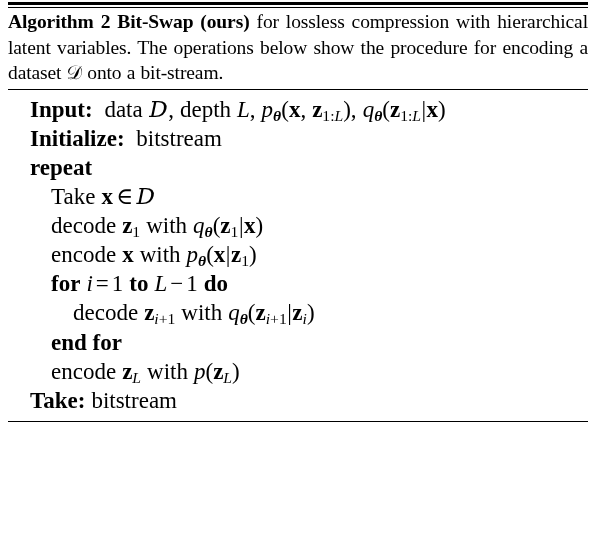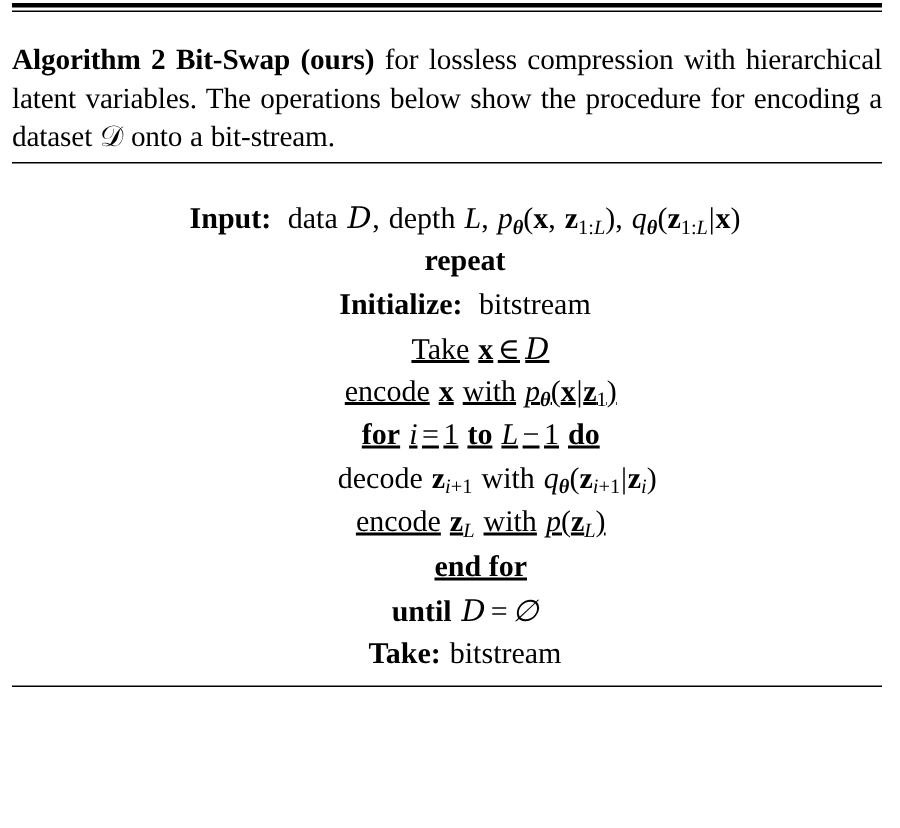--- a/index.html
+++ b/index.html
@@ -44,39 +44,38 @@
     margin: 6px 0 0 0;
   }
 
   
   .caption {
     width: 580px;
     font-size: 19.5px;
     line-height: 25.6px;
     text-align: justify;
     text-align-last: left;
-    margin-top: 20px;
+    margin-top: 1px;
     letter-spacing: -0.1px;
     word-spacing: 0.4px;
   }
   .caption b { font-weight: bold; }
 
   
   .body {
-    margin-top: 22px;
+    margin-top: 5px;
     padding-left: 22px;
-    font-size: 20px;
+    font-size: 23px;
     line-height: 29.1px;
-    text-align: center;
   }
   .line {
     white-space: nowrap;
     height: 29.1px;
   }
-  .ind1 { padding-left: 21px; text-decoration: underline; }
+  .ind1 { padding-left: 21px; }
   .ind2 { padding-left: 43px; }
 
   .kw { font-weight: bold; }
 
   
   .mi {            
     font-style: italic;
     font-family: "Liberation Serif", "DejaVu Serif", serif;
   }
   .mcal {          
@@ -121,57 +120,57 @@
 
   <div class="body">
 
     <div class="line">
       <span class="kw">Input:</span>
       <span class="sp"></span>data<span class="sp"></span><span class="mcal">D</span>,<span class="sp"></span>depth<span class="sp"></span><span class="mi">L</span>,<span class="sp"></span><span class="mi">p</span><sub class="mbit">θ</sub>(<span class="mbf">x</span>,<span class="sp"></span><span class="mbf">z</span><sub class="up">1:<span class="mi">L</span></sub>),<span class="sp"></span><span class="mi">q</span><sub class="mbit">θ</sub>(<span class="mbf">z</span><sub class="up">1:<span class="mi">L</span></sub><span class="bar">|</span><span class="mbf">x</span>)
     </div>
 
 
     <div class="line">
-      <span class="kw">repeat</span>
+      <span class="kw">Initialize:</span>
+      <span class="sp"></span><span>bitstream</span>
     </div>
 
     <div class="line">
-      <span class="kw">Initialize:</span>
-      <span class="sp"></span><span>bitstream</span>
+      <span class="kw">repeat</span>
     </div>
 
     <div class="line ind1">
       Take<span class="sp"></span><span class="mbf">x</span><span class="op">∈</span><span class="mcal">D</span>
     </div>
 
+    <div class="line ind1">
+      decode<span class="sp"></span><span class="mbf">z</span><sub class="up">1</sub><span class="sp"></span>with<span class="sp"></span><span class="mi">q</span><sub class="mbit">θ</sub>(<span class="mbf">z</span><sub class="up">1</sub><span class="bar">|</span><span class="mbf">x</span>)
+    </div>
 
     <div class="line ind1">
       encode<span class="sp"></span><span class="mbf">x</span><span class="sp"></span>with<span class="sp"></span><span class="mi">p</span><sub class="mbit">θ</sub>(<span class="mbf">x</span><span class="bar">|</span><span class="mbf">z</span><sub class="up">1</sub>)
     </div>
 
     <div class="line ind1">
       <span class="kw">for</span><span class="sp"></span><span class="mi">i</span><span class="op">=</span>1<span class="sp"></span><span class="kw">to</span><span class="sp"></span><span class="mi">L</span><span class="op">−</span>1<span class="sp"></span><span class="kw">do</span>
     </div>
 
     <div class="line ind2">
       decode<span class="sp"></span><span class="mbf">z</span><sub class="up"><span class="mi">i</span>+1</sub><span class="sp"></span>with<span class="sp"></span><span class="mi">q</span><sub class="mbit">θ</sub>(<span class="mbf">z</span><sub class="up"><span class="mi">i</span>+1</sub><span class="bar">|</span><span class="mbf">z</span><sub><span class="mi">i</span></sub>)
     </div>
 
 
     <div class="line ind1">
+      <span class="kw">end for</span>
+    </div>
+
+    <div class="line ind1">
       encode<span class="sp"></span><span class="mbf">z</span><sub><span class="mi">L</span></sub><span class="sp"></span>with<span class="sp"></span><span class="mi">p</span>(<span class="mbf">z</span><sub><span class="mi">L</span></sub>)
     </div>
 
-    <div class="line ind1">
-      <span class="kw">end for</span>
-    </div>
-
-    <div class="line">
-      <span class="kw">until</span><span class="sp"></span><span class="mcal">D</span><span class="op">=</span><span style="font-style:italic;">∅</span>
-    </div>
 
     <div class="line">
       <span class="kw">Take:</span><span class="sp"></span><span>bitstream</span>
     </div>
 
   </div>
 
   <div class="rule-bot"></div>
 
 </div>

